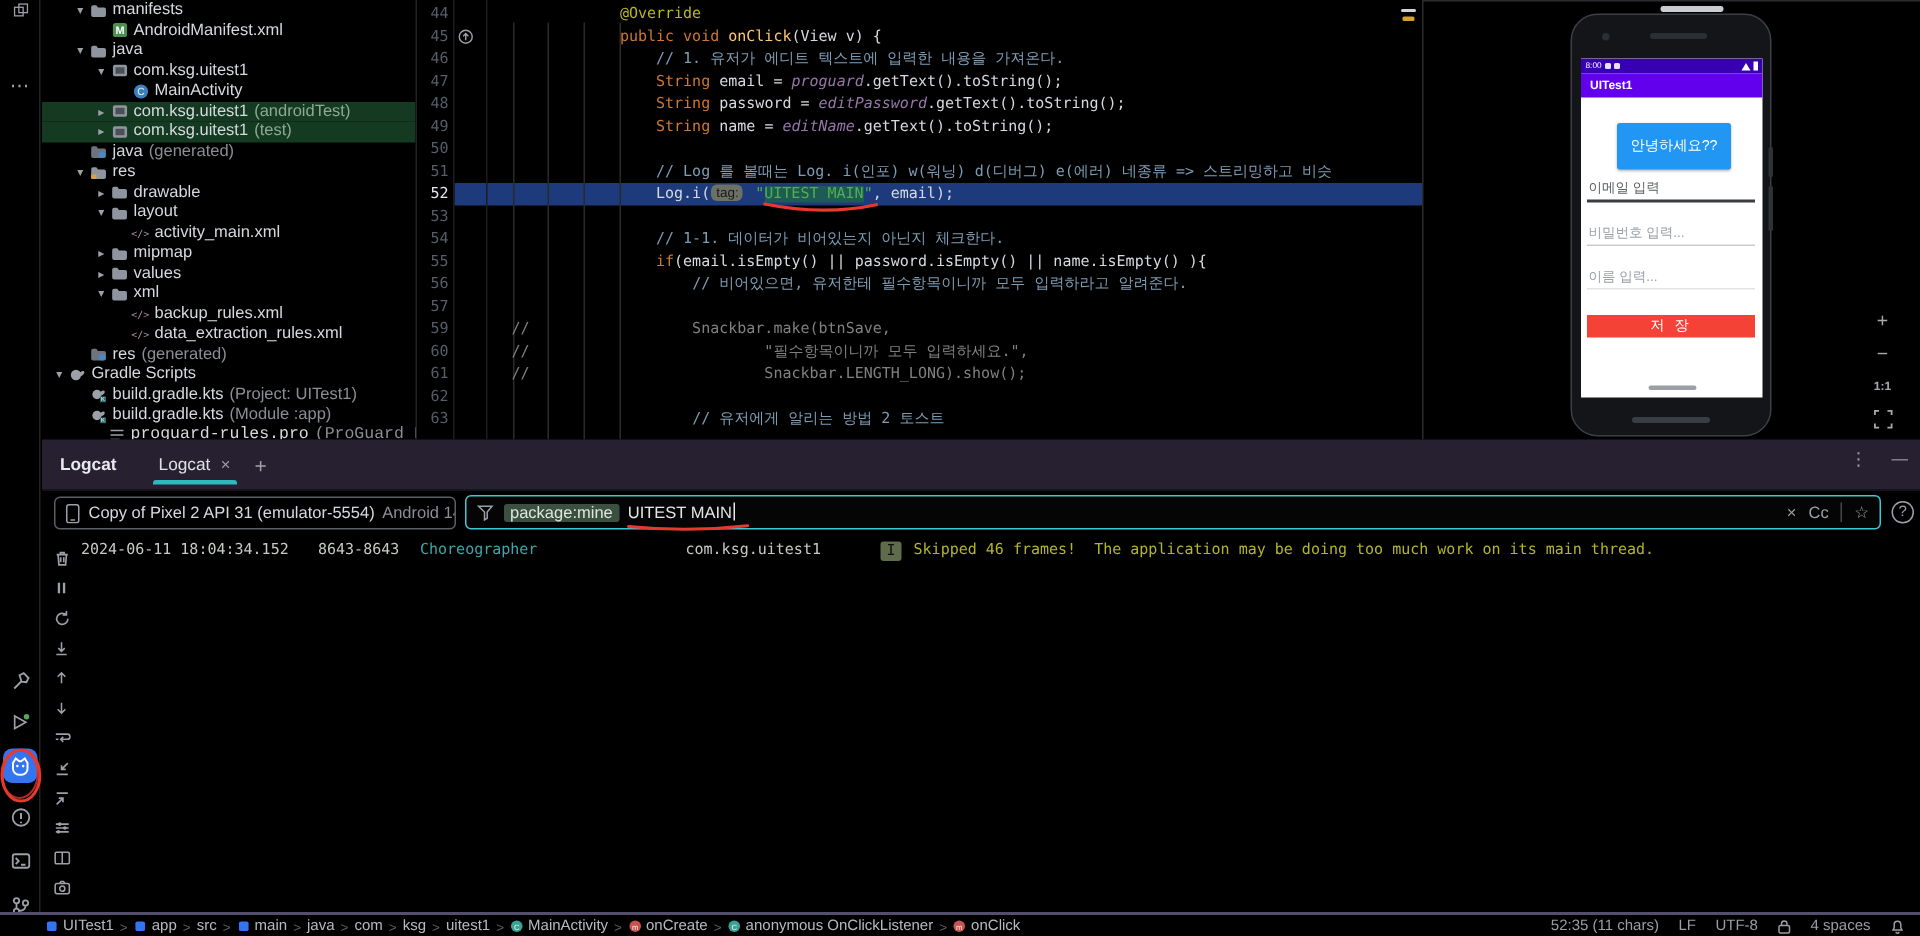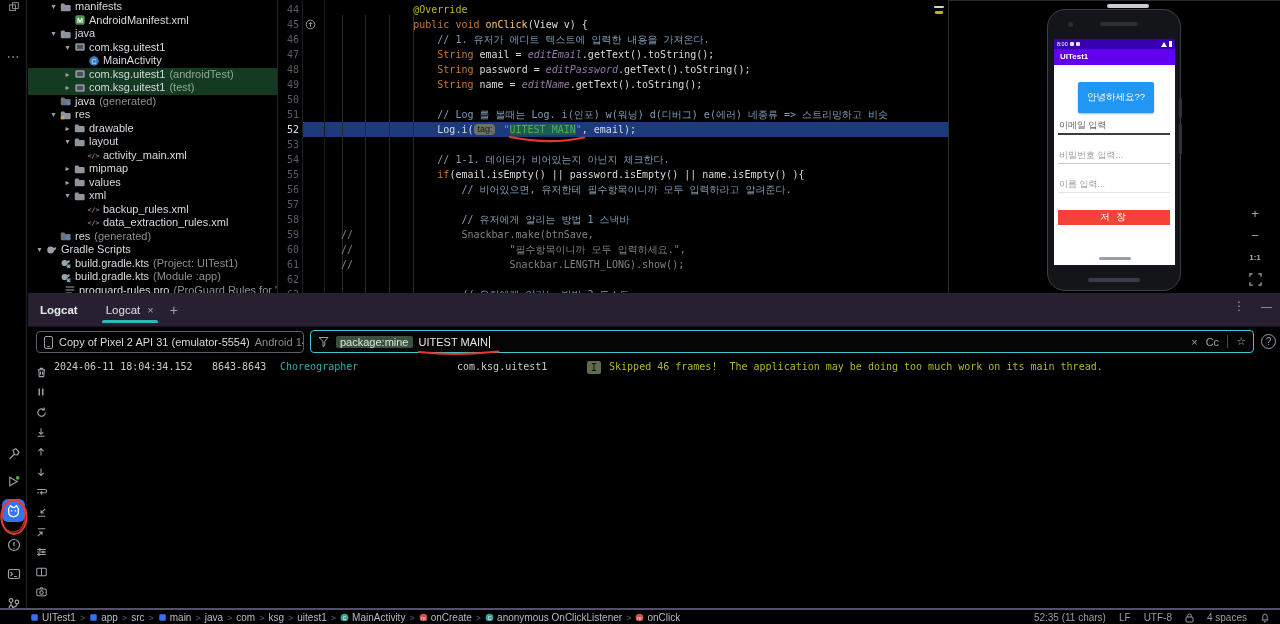--- a/index.html
+++ b/index.html
@@ -368,21 +368,21 @@
             <svg width="13" height="12" viewBox="0 0 14 14">
               <circle cx="6" cy="7" r="3.6" fill="#9da0a8"></circle>
               <path d="M8.6 5q3-2 3.4-0.4T9.6 7.6" fill="#9da0a8"></path>
               <rect x="8.5" y="8.5" width="4.5" height="4.5" fill="#2f6e73"></rect>
               <text x="10.7" y="12.4" font-size="4.5" fill="#fff" text-anchor="middle" font-family="Liberation Sans">K</text>
             </svg>
           </span>
           <span class="tlabel">build.gradle.kts</span>
           <span class="tann">(Module :app)</span>
         </div>
-        <div class="tree-row" style="padding-left: 24px;">
+        <div class="tree-row" style="padding-left: 32px; font-family: Liberation Mono, monospace;">
           <span class="chev"></span>
           <span class="ticon">
             <svg width="12" height="12" viewBox="0 0 14 14">
               <path d="M2 3.5h10M2 7h10M2 10.5h7" stroke="#9da0a8" fill="none" stroke-width="1.2"></path>
             </svg>
           </span>
           <span class="tlabel">proguard-rules.pro</span>
           <span class="tann">(ProGuard Rules for ":app")</span>
         </div>
       </div>
@@ -395,34 +395,33 @@
     <div class="iguide" style="left:86px"></div>
     <div class="iguide" style="left:110px"></div>
     <div class="iguide" style="left:134px"></div>
     <div id="code-lines">
         <div class="cline"><span class="gnum">44</span><span class="ctext"><span class="c-p">            </span><span class="c-ann">@Override</span></span></div>
         <div class="cline"><span class="gnum">45</span><span class="gicon"><svg width="11" height="11" viewBox="0 0 14 14">
               <circle cx="7" cy="7" r="5.5" stroke="#9da0a8" fill="none" stroke-width="1.2"></circle>
               <path d="M7 10V4.5M4.8 6.5L7 4.2l2.2 2.3" stroke="#9da0a8" fill="none" stroke-width="1.2"></path>
             </svg></span><span class="ctext"><span class="c-p">            </span><span class="c-kw">public void </span><span class="c-fn">onClick</span><span class="c-p">(View v) {</span></span></div>
         <div class="cline"><span class="gnum">46</span><span class="ctext"><span class="c-p">                </span><span class="c-cmt">// 1. 유저가 에디트 텍스트에 입력한 내용을 가져온다.</span></span></div>
-        <div class="cline"><span class="gnum">47</span><span class="ctext"><span class="c-p">                </span><span class="c-kw">String </span><span class="c-p">email = </span><span class="c-fld">editEmail</span><span class="c-p">.getText().toString();</span></span></div>
+        <div class="cline"><span class="gnum">47</span><span class="ctext"><span class="c-p">                </span><span class="c-kw">String </span><span class="c-p">email = </span><span class="c-fld">proguard</span><span class="c-p">.getText().toString();</span></span></div>
         <div class="cline"><span class="gnum">48</span><span class="ctext"><span class="c-p">                </span><span class="c-kw">String </span><span class="c-p">password = </span><span class="c-fld">editPassword</span><span class="c-p">.getText().toString();</span></span></div>
         <div class="cline"><span class="gnum">49</span><span class="ctext"><span class="c-p">                </span><span class="c-kw">String </span><span class="c-p">name = </span><span class="c-fld">editName</span><span class="c-p">.getText().toString();</span></span></div>
         <div class="cline"><span class="gnum">50</span><span class="ctext"></span></div>
         <div class="cline"><span class="gnum">51</span><span class="ctext"><span class="c-p">                </span><span class="c-cmt">// Log 를 볼때는 Log. i(인포) w(워닝) d(디버그) e(에러) 네종류 =&gt; 스트리밍하고 비슷</span></span></div>
         <div class="cline hl"><span class="gnum">52</span><span class="ctext"><span class="c-p">                </span><span class="c-p">Log.i(</span><span class="pill">tag:</span><span class="c-str"> "</span><span class="c-str csel wavy">UITEST MAIN<span class="red-swoosh"><svg width="100%" height="10" preserveAspectRatio="none" viewBox="0 0 80 10">
                   <path d="M2 3 Q 42 11 78 3.5" stroke="#e8392e" stroke-width="2.2" fill="none" stroke-linecap="round"></path>
                 </svg></span></span><span class="c-str">"</span><span class="c-p">, email);</span></span></div>
         <div class="cline"><span class="gnum">53</span><span class="ctext"></span></div>
         <div class="cline"><span class="gnum">54</span><span class="ctext"><span class="c-p">                </span><span class="c-cmt">// 1-1. 데이터가 비어있는지 아닌지 체크한다.</span></span></div>
         <div class="cline"><span class="gnum">55</span><span class="ctext"><span class="c-p">                </span><span class="c-kw">if</span><span class="c-p">(email.isEmpty() || password.isEmpty() || name.isEmpty() ){</span></span></div>
         <div class="cline"><span class="gnum">56</span><span class="ctext"><span class="c-p">                    </span><span class="c-cmt">// 비어있으면, 유저한테 필수항목이니까 모두 입력하라고 알려준다.</span></span></div>
         <div class="cline"><span class="gnum">57</span><span class="ctext"></span></div>
-        <div class="cline"><span class="gnum">58</span><span class="ctext"><span class="c-p">                    </span><span class="c-cmt">// 유저에게 알리는 방법 1 스낵바</span></span></div>
         <div class="cline"><span class="gnum">59</span><span class="ctext"><span class="c-gray">//                  Snackbar.make(btnSave,</span></span></div>
         <div class="cline"><span class="gnum">60</span><span class="ctext"><span class="c-gray">//                          "필수항목이니까 모두 입력하세요.",</span></span></div>
         <div class="cline"><span class="gnum">61</span><span class="ctext"><span class="c-gray">//                          Snackbar.LENGTH_LONG).show();</span></span></div>
         <div class="cline"><span class="gnum">62</span><span class="ctext"></span></div>
         <div class="cline"><span class="gnum">63</span><span class="ctext"><span class="c-p">                    </span><span class="c-cmt">// 유저에게 알리는 방법 2 토스트</span></span></div>
       </div>
     <div class="sb-mark" style="right:4px;top:6px;width:10px;height:2px;background:#d0d3d8"></div>
     <div class="sb-mark" style="right:5px;top:11px;width:8px;height:3px;background:#d6a51f"></div>
   </div>
 

